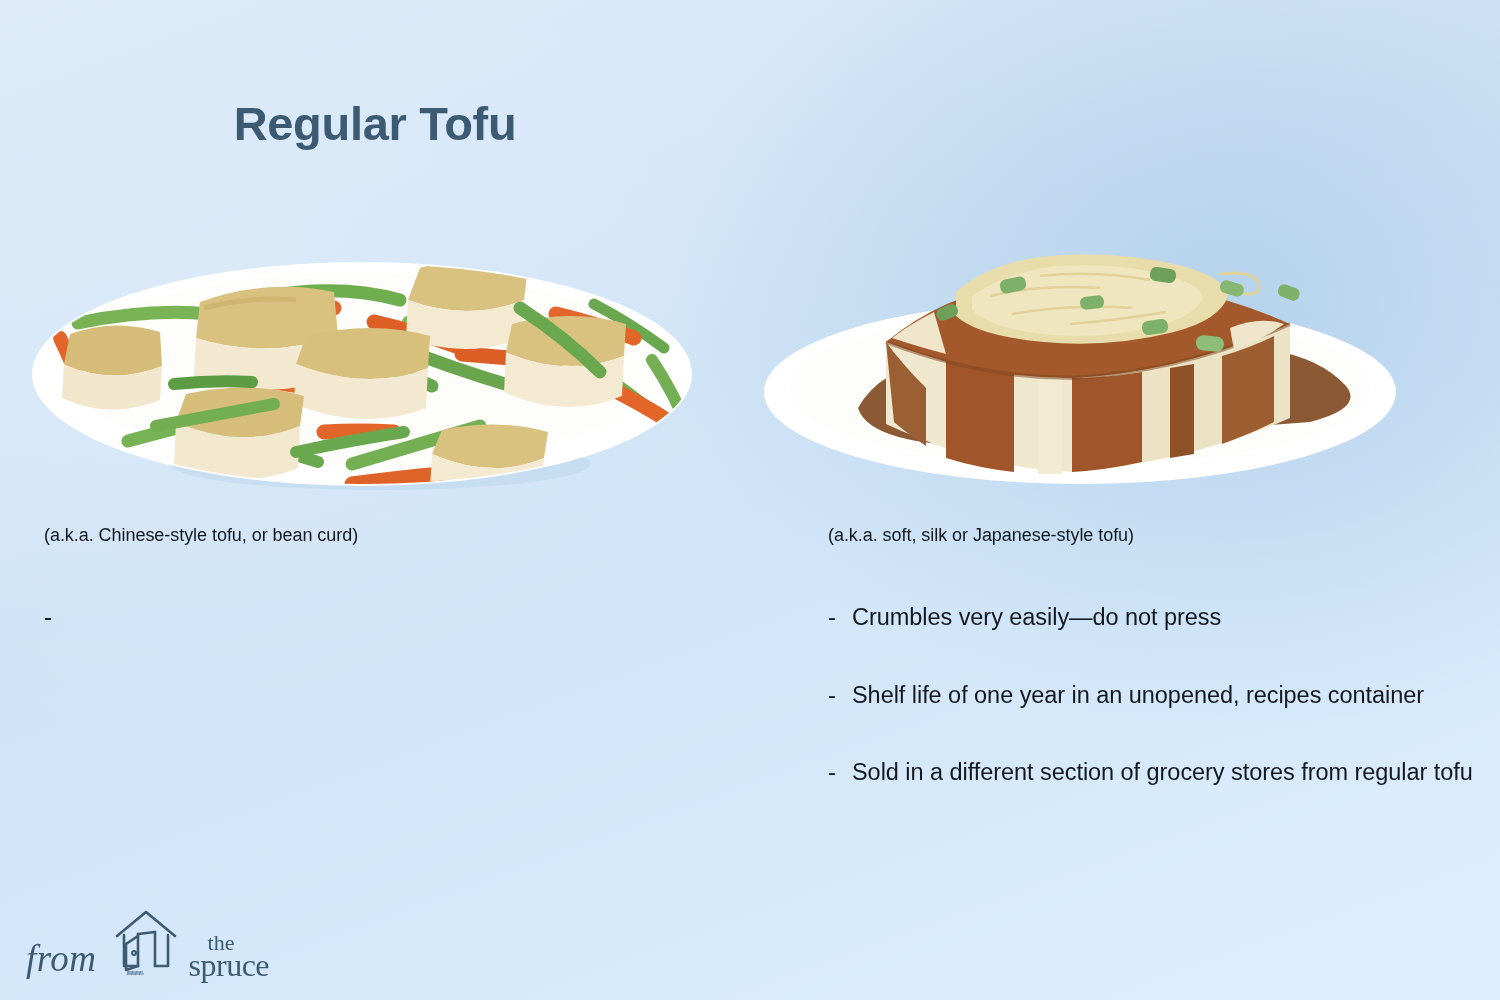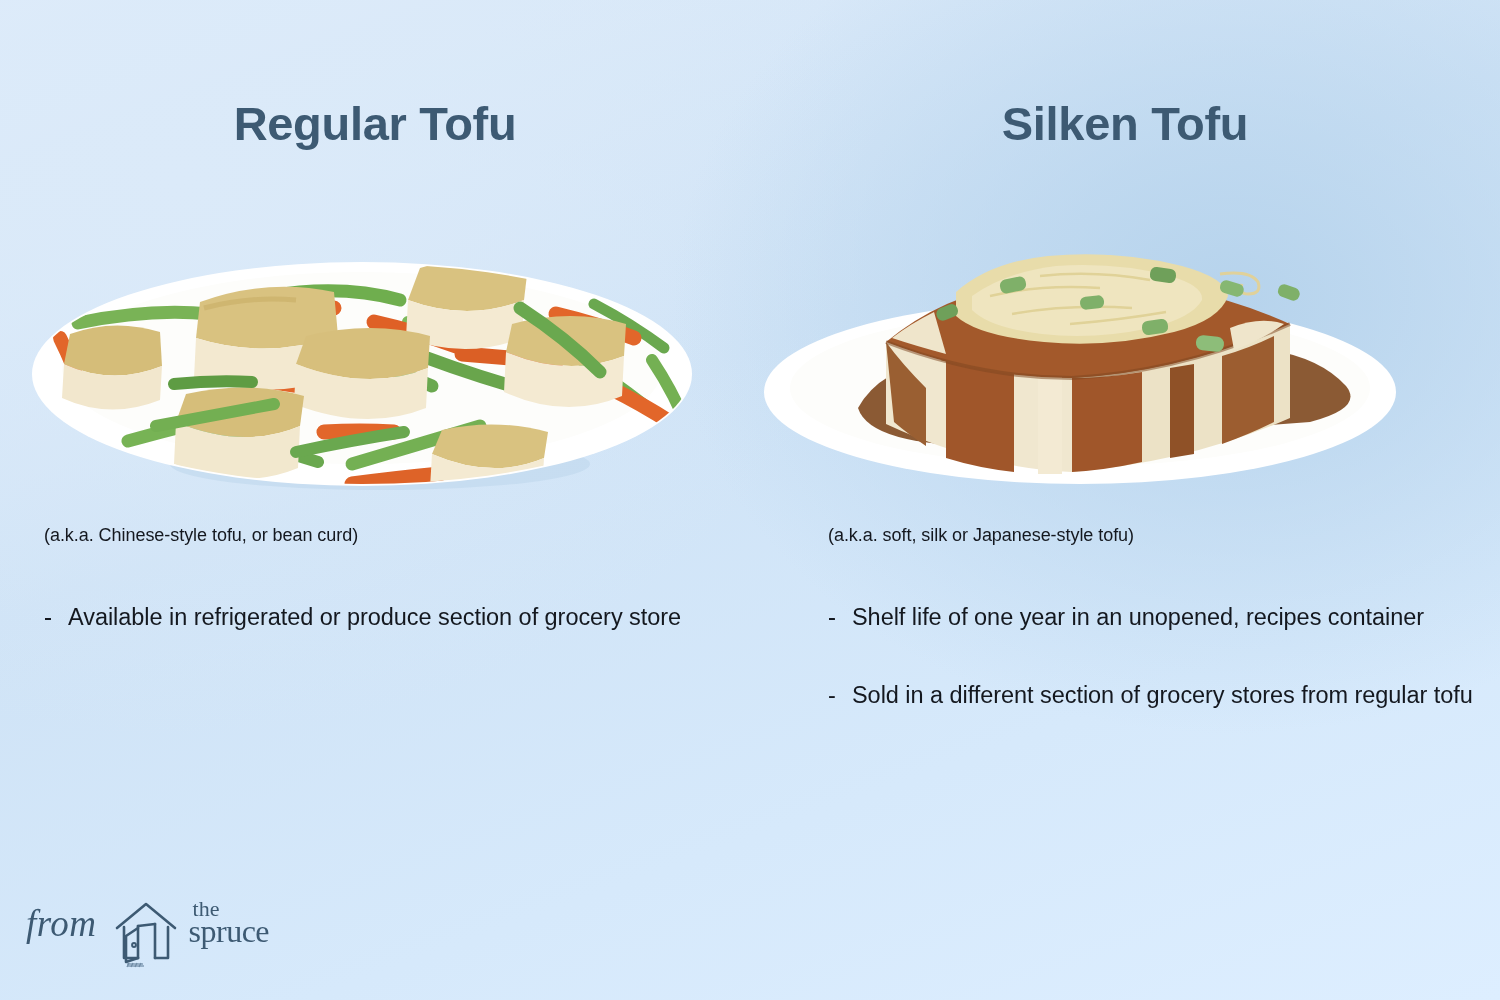--- a/index.html
+++ b/index.html
@@ -86,21 +86,21 @@
     top: 0;
   }
 
   
   #footer-logo {
     position: absolute;
     left: 26px;
     top: 898px;
     height: 78px;
     display: flex;
-    align-items: flex-start;
+    align-items: flex-end;
   }
   .logo-from {
     font-family: "Liberation Serif", serif;
     font-style: italic;
     font-size: 37px;
     color: #3d5a73;
     letter-spacing: 0.5px;
     margin-right: 16px;
     transform: translateY(4px);
   }
@@ -109,21 +109,21 @@
   .logo-words {
     display: flex;
     flex-direction: column;
     line-height: 0.82;
     transform: translateY(2px);
   }
   .logo-the {
     font-family: "Liberation Serif", serif;
     font-size: 22px;
     color: #3d5a73;
-    margin-left: 4px;
+    margin-left: 19px;
   }
   .logo-spruce {
     font-family: "Liberation Serif", serif;
     font-size: 32px;
     color: #3d5a73;
     letter-spacing: -0.5px;
   }
 </style>
 </head>
 <body>
@@ -219,28 +219,26 @@
       <div class="bullet">
         <span class="dash">-</span>
       </div>
 
       <div class="bullet">
         <span class="dash">-</span>
       </div>
 
       <div class="bullet">
         <span class="dash">-</span>
-        <span>Available in refrigerated or produce section of grocery store</span>
       </div>
     </div>
   </div>
 
   <div class="col col-right">
 
-    <div class="heading">Silken Tofu</div>
 
     <div class="illustration">
       <svg viewBox="0 0 750 320" xmlns="http://www.w3.org/2000/svg" aria-hidden="true">
 
         <ellipse cx="330" cy="258" rx="200" ry="24" fill="#b9d2e8" opacity="0.4"></ellipse>
 
         <ellipse cx="330" cy="196" rx="316" ry="92" fill="#ffffff"></ellipse>
         <ellipse cx="330" cy="192" rx="290" ry="78" fill="#fdfdfb"></ellipse>
 
         <path d="M108 212 Q130 172 190 164 L470 150 Q560 150 596 190 Q614 212 560 226 L240 250 Q120 250 108 212 Z" fill="#8b5a34"></path>
@@ -287,20 +285,21 @@
           <rect x="528" y="90" width="22" height="13" rx="6" fill="#7fb069" transform="rotate(20 539 96)"></rect>
         </g>
       </svg>
     </div>
 
     <div class="bullets">
       <div class="aka">(a.k.a. soft, silk or Japanese-style tofu)</div>
 
       <div class="bullet">
         <span class="dash">-</span>
+        <span>Crumbles very easily—do not press</span>
       </div>
 
       <div class="bullet">
         <span class="dash">-</span>
         <span>Shelf life of one year in an unopened, recipes container</span>
       </div>
 
       <div class="bullet">
         <span class="dash">-</span>
         <span>Sold in a different section of grocery stores from regular tofu</span>

